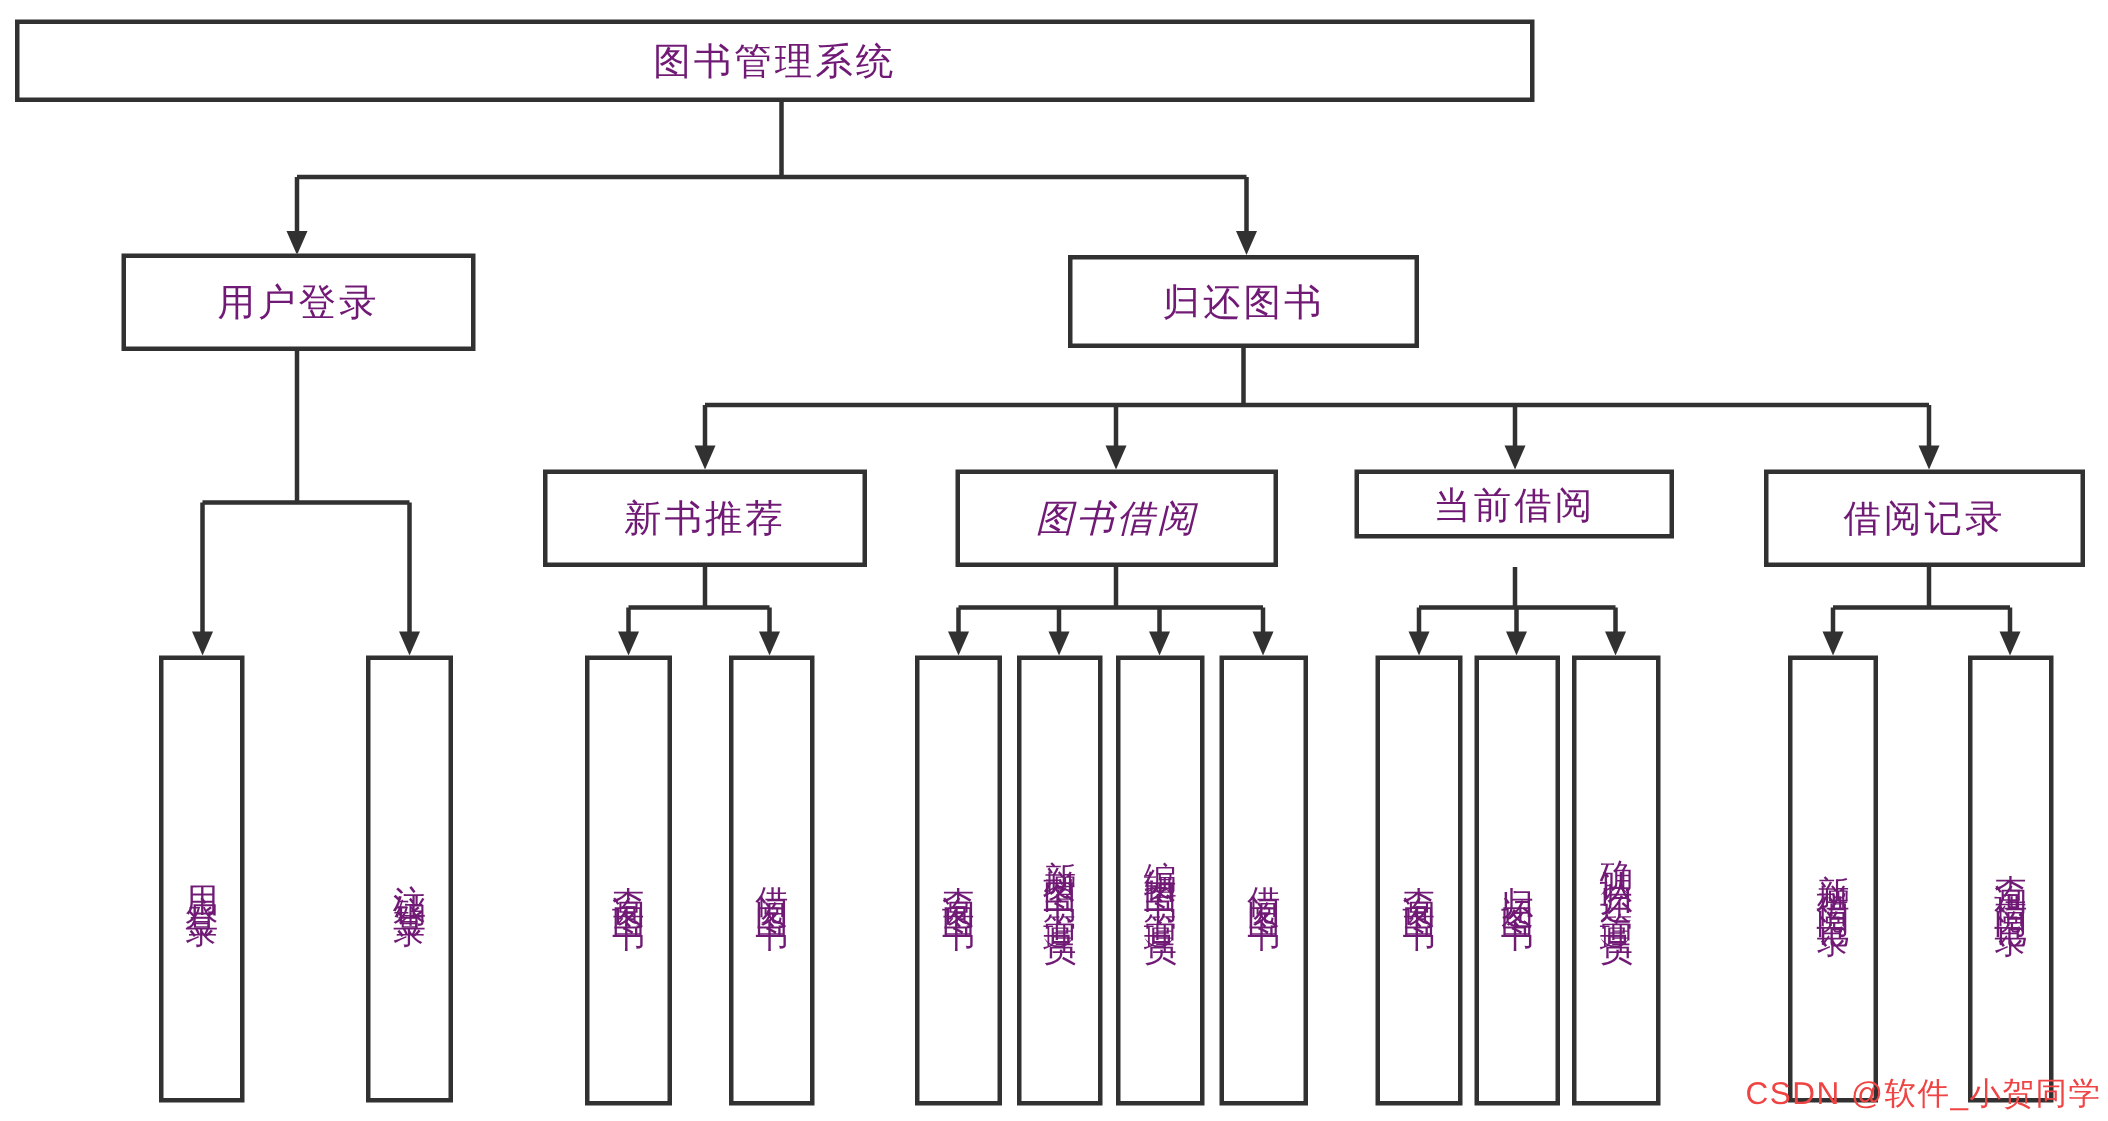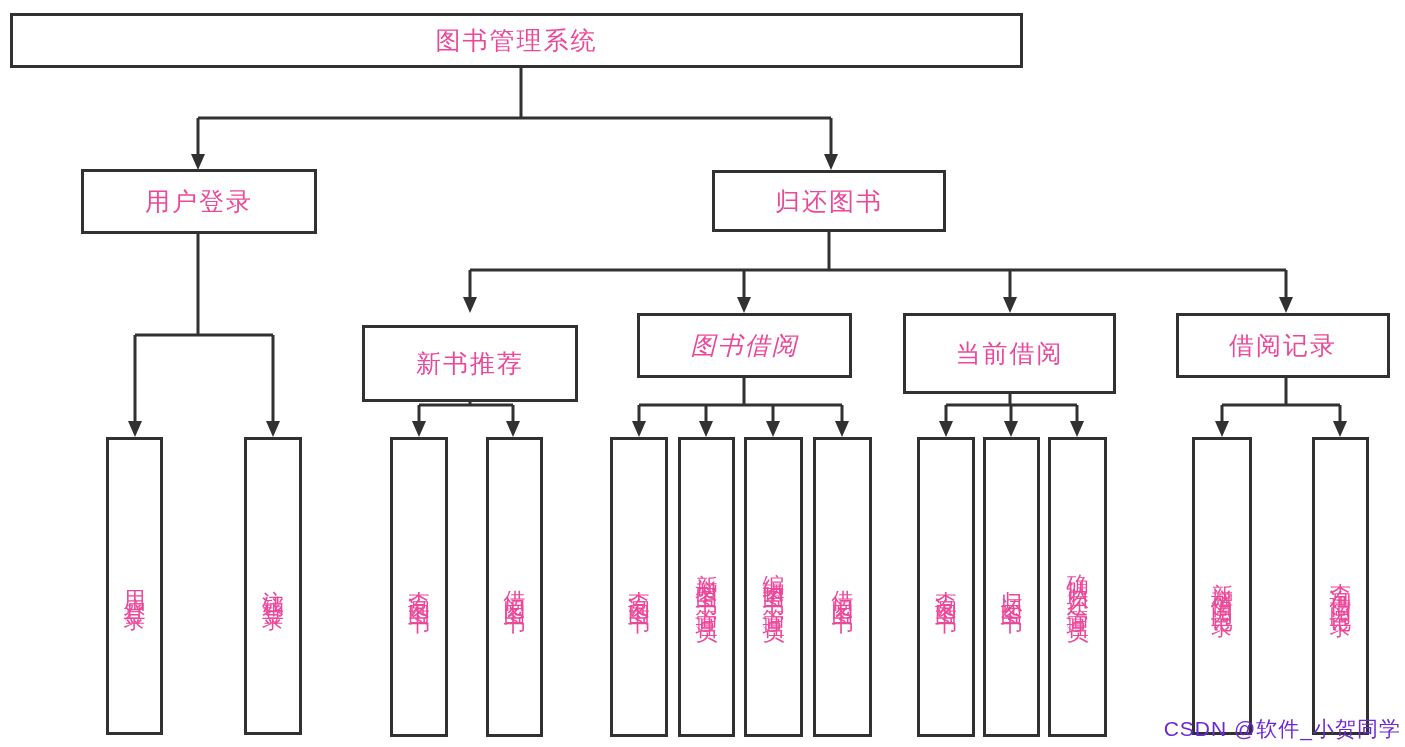--- a/index.html
+++ b/index.html
@@ -3,30 +3,30 @@
 <meta charset="utf-8">
 <style>
   html,body{margin:0;padding:0;background:#ffffff;}
   .canvas{
     position:relative;width:1405px;height:747px;background:#ffffff;overflow:hidden;
     font-family:"Liberation Sans","DejaVu Sans",sans-serif;color:#333333;
   }
   svg.connectors{position:absolute;left:0;top:0;width:1405px;height:747px;}
   .node{
     position:absolute;background:#ffffff;border:3px solid #313131;box-sizing:border-box;
-    display:flex;align-items:center;justify-content:center;text-align:right;color:#ec4899;
+    display:flex;align-items:center;justify-content:center;text-align:right;color:#701a75;
   }
   .h-node{font-size:25px;letter-spacing:2px;white-space:nowrap;}
   .v-node{
     writing-mode:vertical-rl;text-orientation:mixed;
     font-size:22px;letter-spacing:7px;line-height:1;
   }
   .watermark{
     position:absolute;right:4px;bottom:4px;font-size:21px;letter-spacing:1px;
-    color:#6d28d9;white-space:nowrap;
+    color:#ef4444;white-space:nowrap;
   }
 </style>
 </head>
 <body>
 
 <div class="canvas">
 
   <svg class="connectors" viewBox="0 0 1405 747" xmlns="http://www.w3.org/2000/svg">
     <g stroke="#313131" stroke-width="3" fill="none">
       <path d="M521 68 V118
@@ -84,23 +84,23 @@
       <polygon points="1215,421 1229,421 1222,437"></polygon>
       <polygon points="1333,421 1347,421 1340,437"></polygon>
     </g>
   </svg>
 
   <div class="node h-node" style="left:10px;top:13px;width:1013px;height:55px;">图书管理系统</div>
 
   <div class="node h-node" style="left:81px;top:169px;width:236px;height:65px;">用户登录</div>
   <div class="node h-node" style="left:712px;top:170px;width:234px;height:62px;">归还图书</div>
 
-  <div class="node h-node" style="left:362px;top:313px;width:216px;height:77px;margin-top:12px;">新书推荐</div>
+  <div class="node h-node" style="left:362px;top:313px;width:216px;height:65px;">新书推荐</div>
   <div class="node h-node" style="left:637px;top:313px;width:215px;height:65px;font-style:italic;">图书借阅</div>
-  <div class="node h-node" style="left:903px;top:313px;width:213px;height:81px;">当前借阅</div>
+  <div class="node h-node" style="left:903px;top:313px;width:213px;height:46px;">当前借阅</div>
   <div class="node h-node" style="left:1176px;top:313px;width:214px;height:65px;">借阅记录</div>
 
   <div class="node v-node" style="left:106px;top:437px;width:57px;height:298px;">用户登录</div>
   <div class="node v-node" style="left:244px;top:437px;width:58px;height:298px;">注销登录</div>
 
   <div class="node v-node" style="left:390px;top:437px;width:58px;height:300px;">查询图书</div>
   <div class="node v-node" style="left:486px;top:437px;width:57px;height:300px;">借阅图书</div>
 
   <div class="node v-node" style="left:610px;top:437px;width:58px;height:300px;">查询图书</div>
   <div class="node v-node" style="left:678px;top:437px;width:57px;height:300px;">新增图书（管理员）</div>

